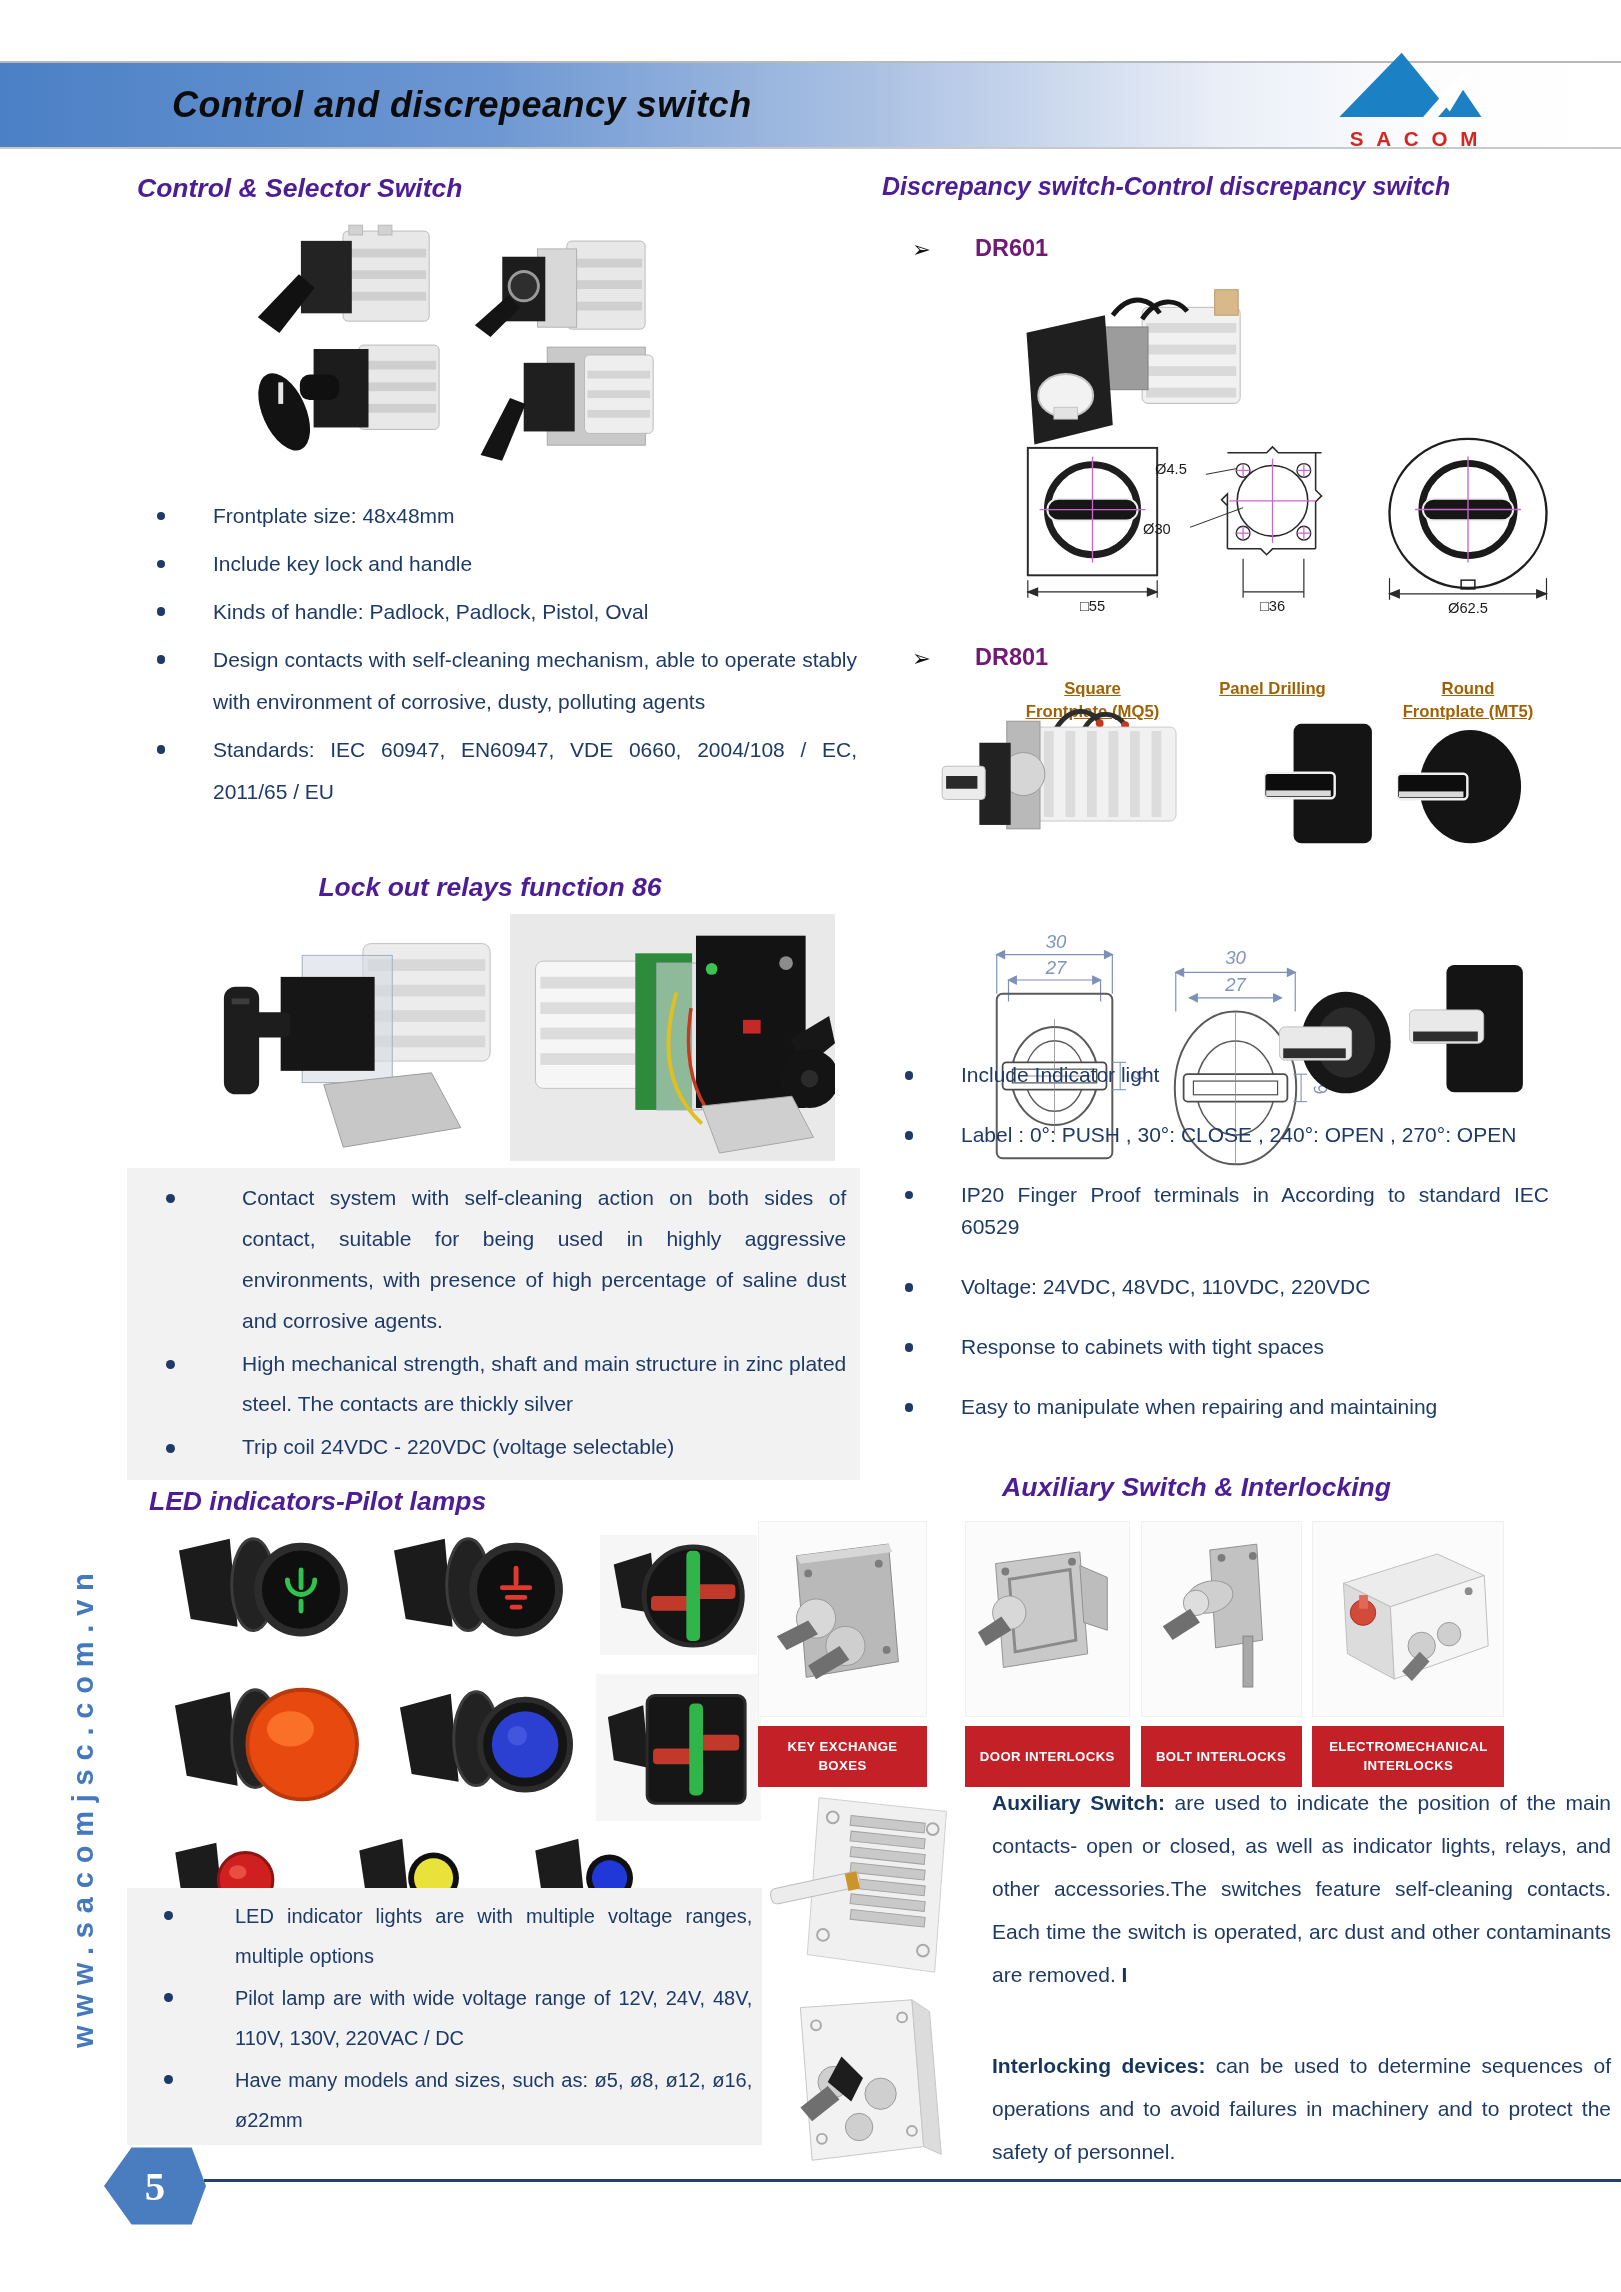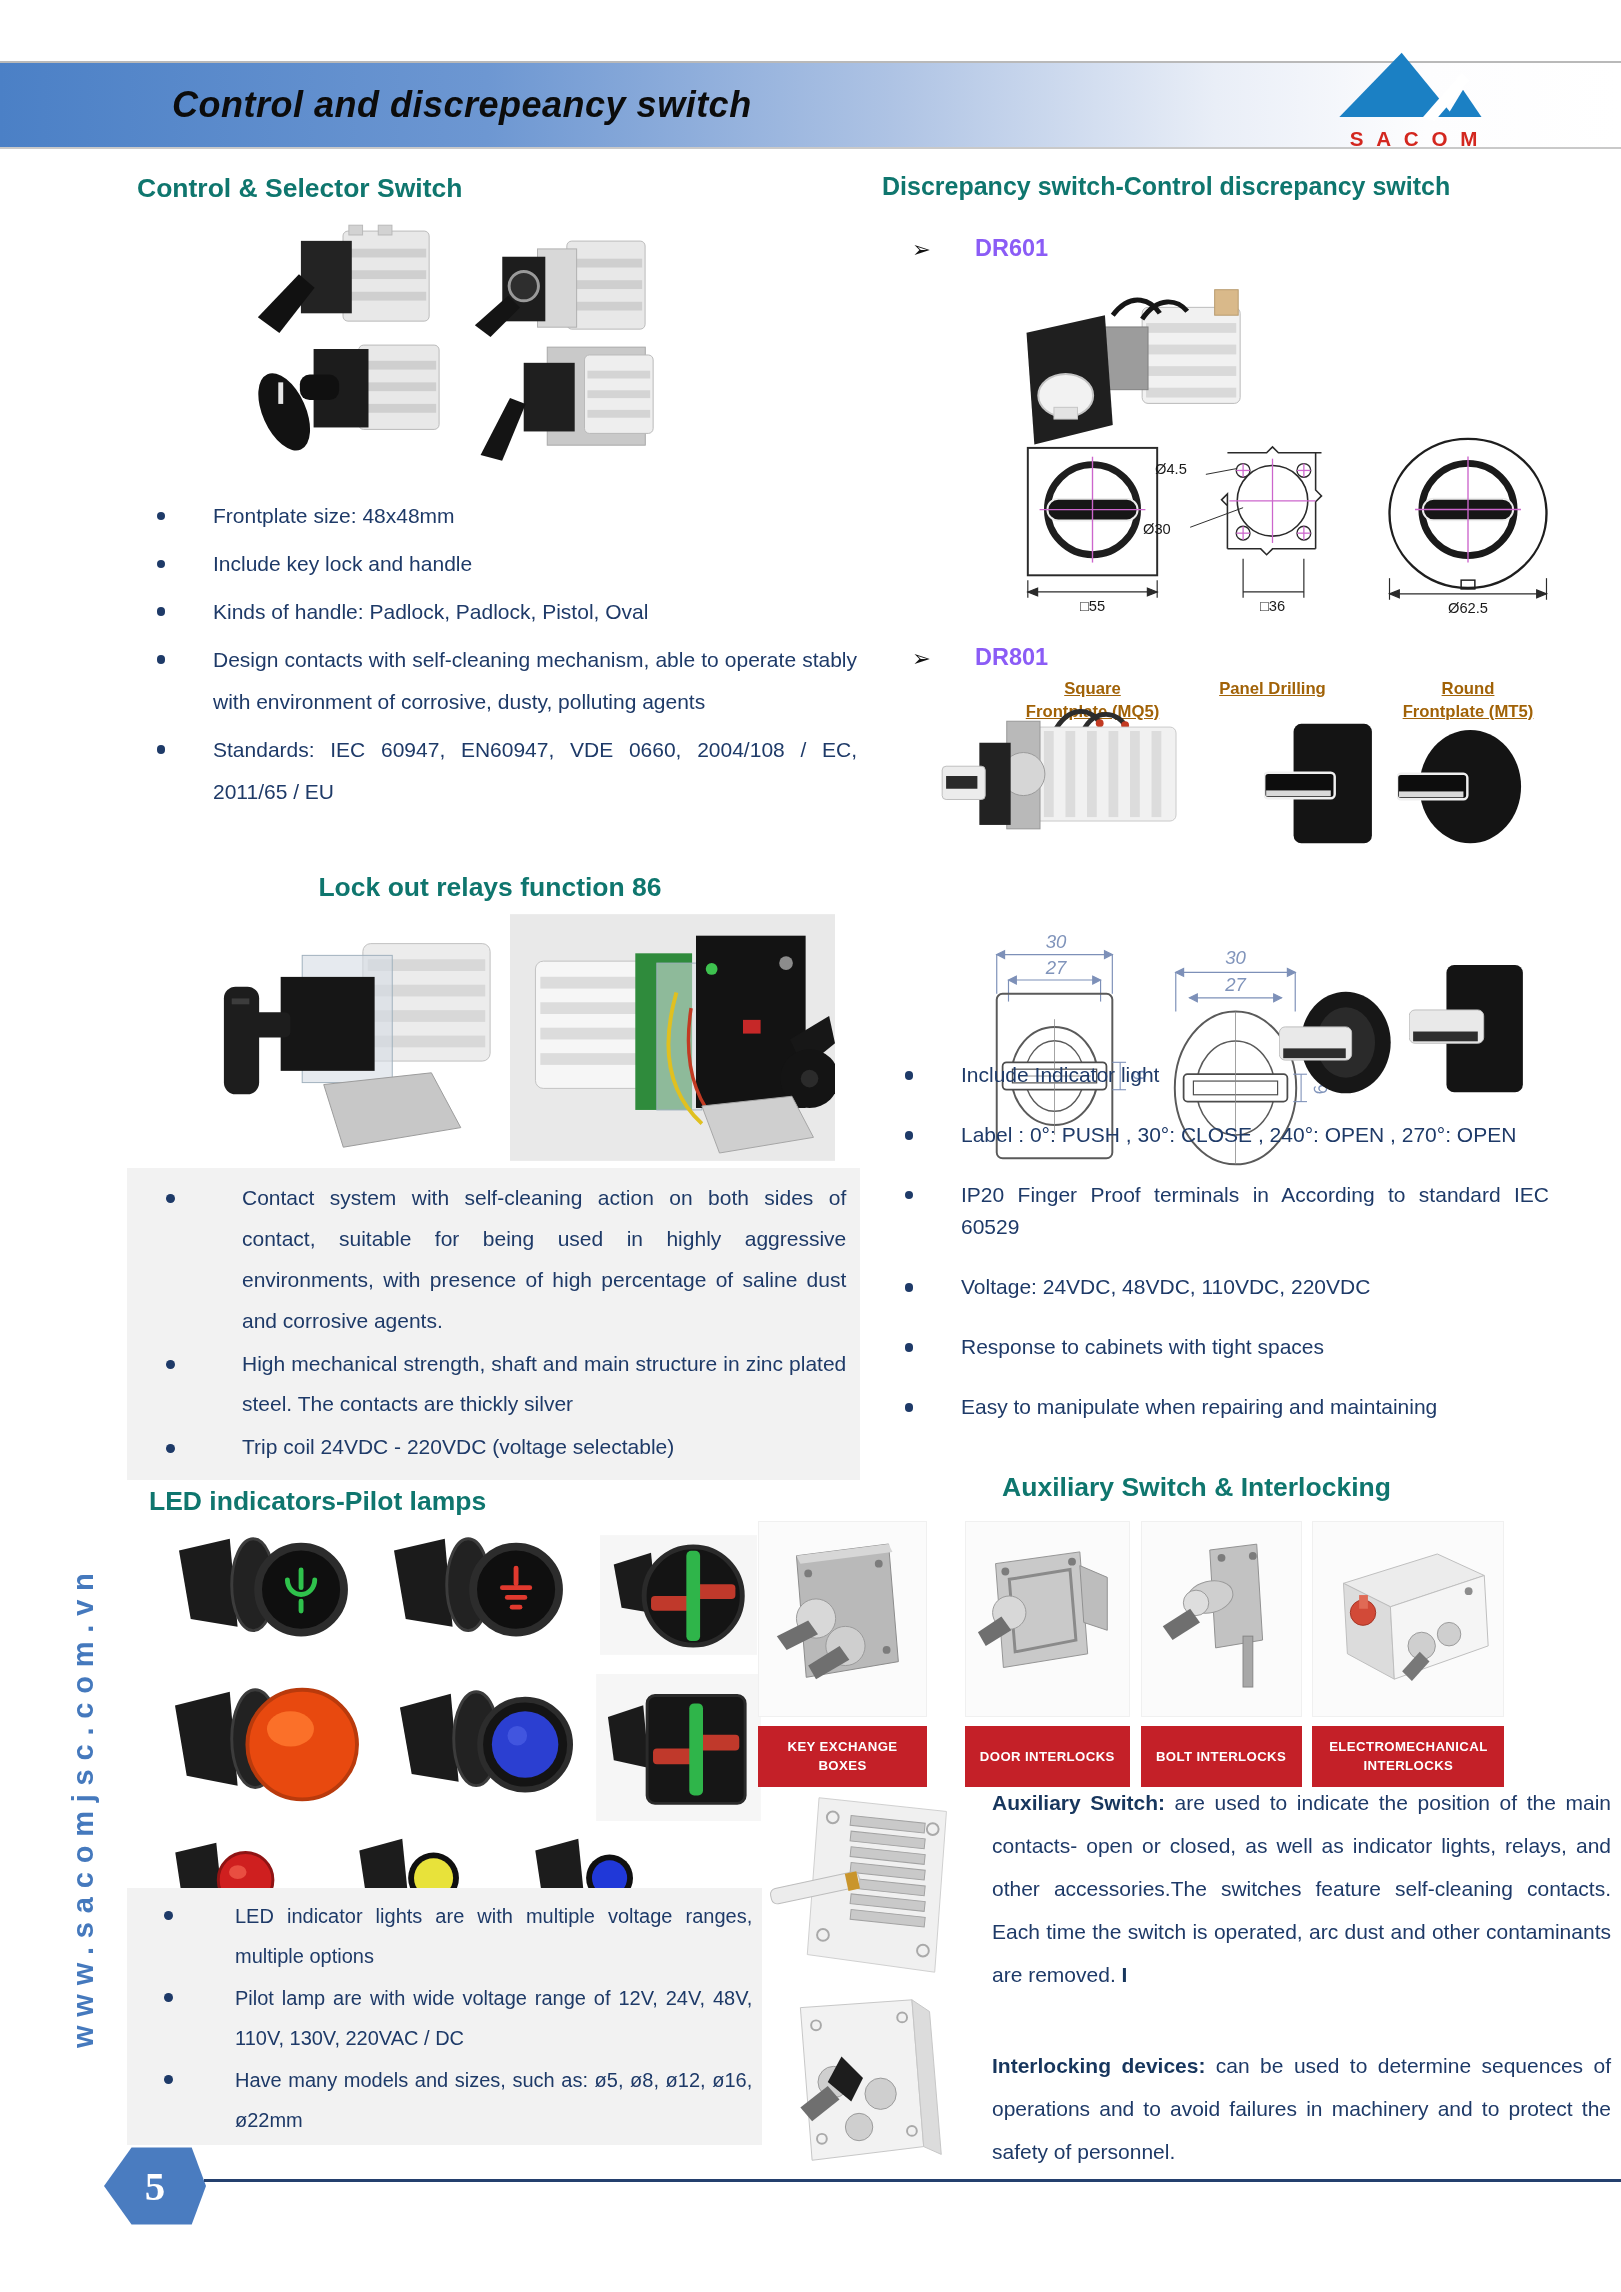--- a/index.html
+++ b/index.html
@@ -11,21 +11,21 @@
   .header-bar{position:absolute;left:0;top:61px;width:1621px;height:84px;
     background:linear-gradient(to right,#4b80c6 0%,#6d97d2 30%,#aec3e4 55%,#e9eef7 75%,#fdfdfe 88%,#ffffff 100%);
     border-top:2px solid #b9b9b9;border-bottom:2px solid #c9c9c9;}
   .page-title{position:absolute;left:172px;top:0;height:84px;line-height:84px;
     font-size:36px;font-weight:bold;font-style:italic;color:#0c0c0c;letter-spacing:0.5px;}
   .logo{position:absolute;left:1325px;top:47px;width:165px;height:102px;text-align:right;}
   .logo-text{margin-top:2px;font-size:20.6px;font-weight:bold;letter-spacing:12.7px;color:#d3271f;
     padding-left:9.8px;}
 
   
-  .h-navy{position:absolute;font-weight:bold;color:#0f766e;}
+  .h-navy{position:absolute;font-weight:bold;color:#4c1d95;font-style:italic;}
 
   
   ul.blist{position:absolute;margin:0;padding:0;list-style:none;}
   ul.blist li{position:relative;padding-left:76px;text-align:justify;}
   ul.blist li::before{content:"";position:absolute;left:19.6px;width:8.8px;height:8.8px;
     border-radius:50%;background:#1e3a68;}
   ul.list1{left:137px;top:495px;width:720px;font-size:21px;}
   ul.list1 li{line-height:2.0;margin-bottom:5.9px;}
   ul.list1 li::before{top:16.7px;}
   .greybox{position:absolute;background:#f2f2f2;}
@@ -66,21 +66,21 @@
   .para b{color:#17365d;}
 
   
   .badge{position:absolute;left:104px;top:2145px;width:102px;height:82px;background:#4a7cc0;
     clip-path:polygon(0% 50%,27% 3%,86% 3%,100% 50%,86% 97%,27% 97%);
     display:flex;align-items:center;justify-content:center;}
   .badge span{color:#fff;font-size:41px;font-weight:bold;font-family:"Liberation Serif",serif;}
   .footline{position:absolute;left:204px;top:2179px;width:1417px;height:2.9px;background:#24406e;}
 
   .arrowmk{position:absolute;font-size:22.5px;color:#111;}
-  .drlabel{position:absolute;font-size:23.5px;font-weight:bold;color:#8b5cf6;}
+  .drlabel{position:absolute;font-size:23.5px;font-weight:bold;color:#701a75;}
 </style>
 </head>
 <body>
 
 <div class="page">
 
   <div class="header-bar">
     <div class="page-title">Control and discrepeancy switch</div>
   </div>
   <div class="logo">

